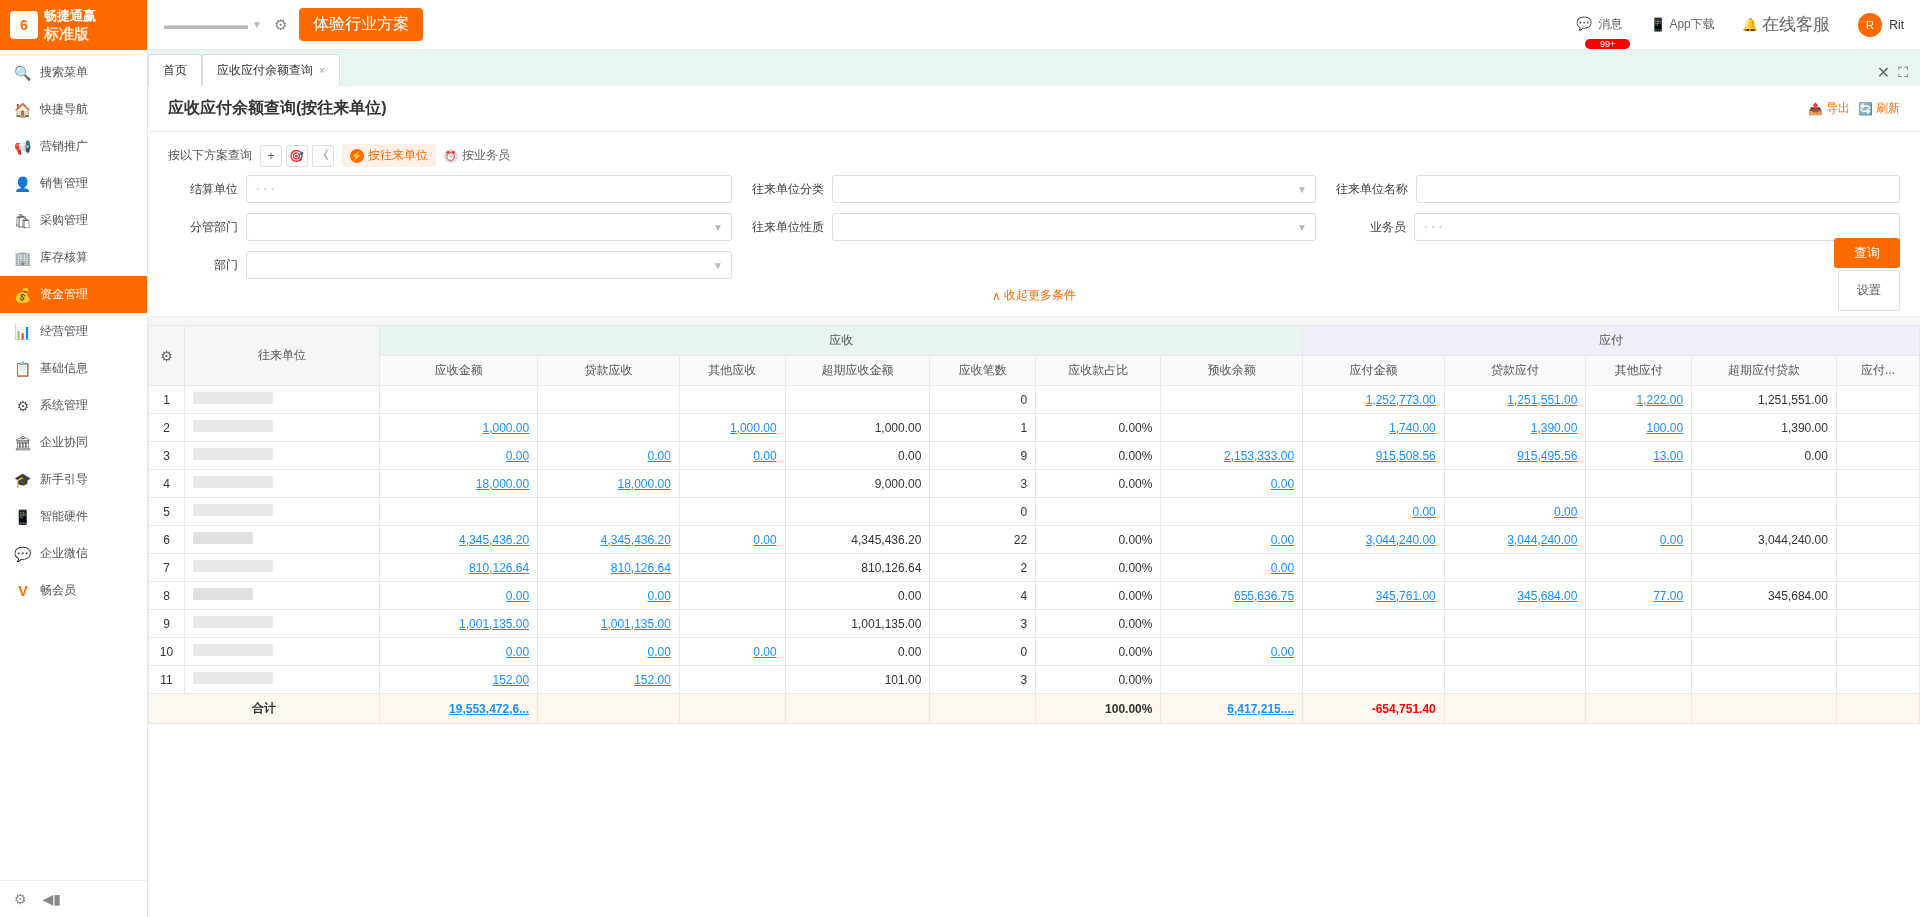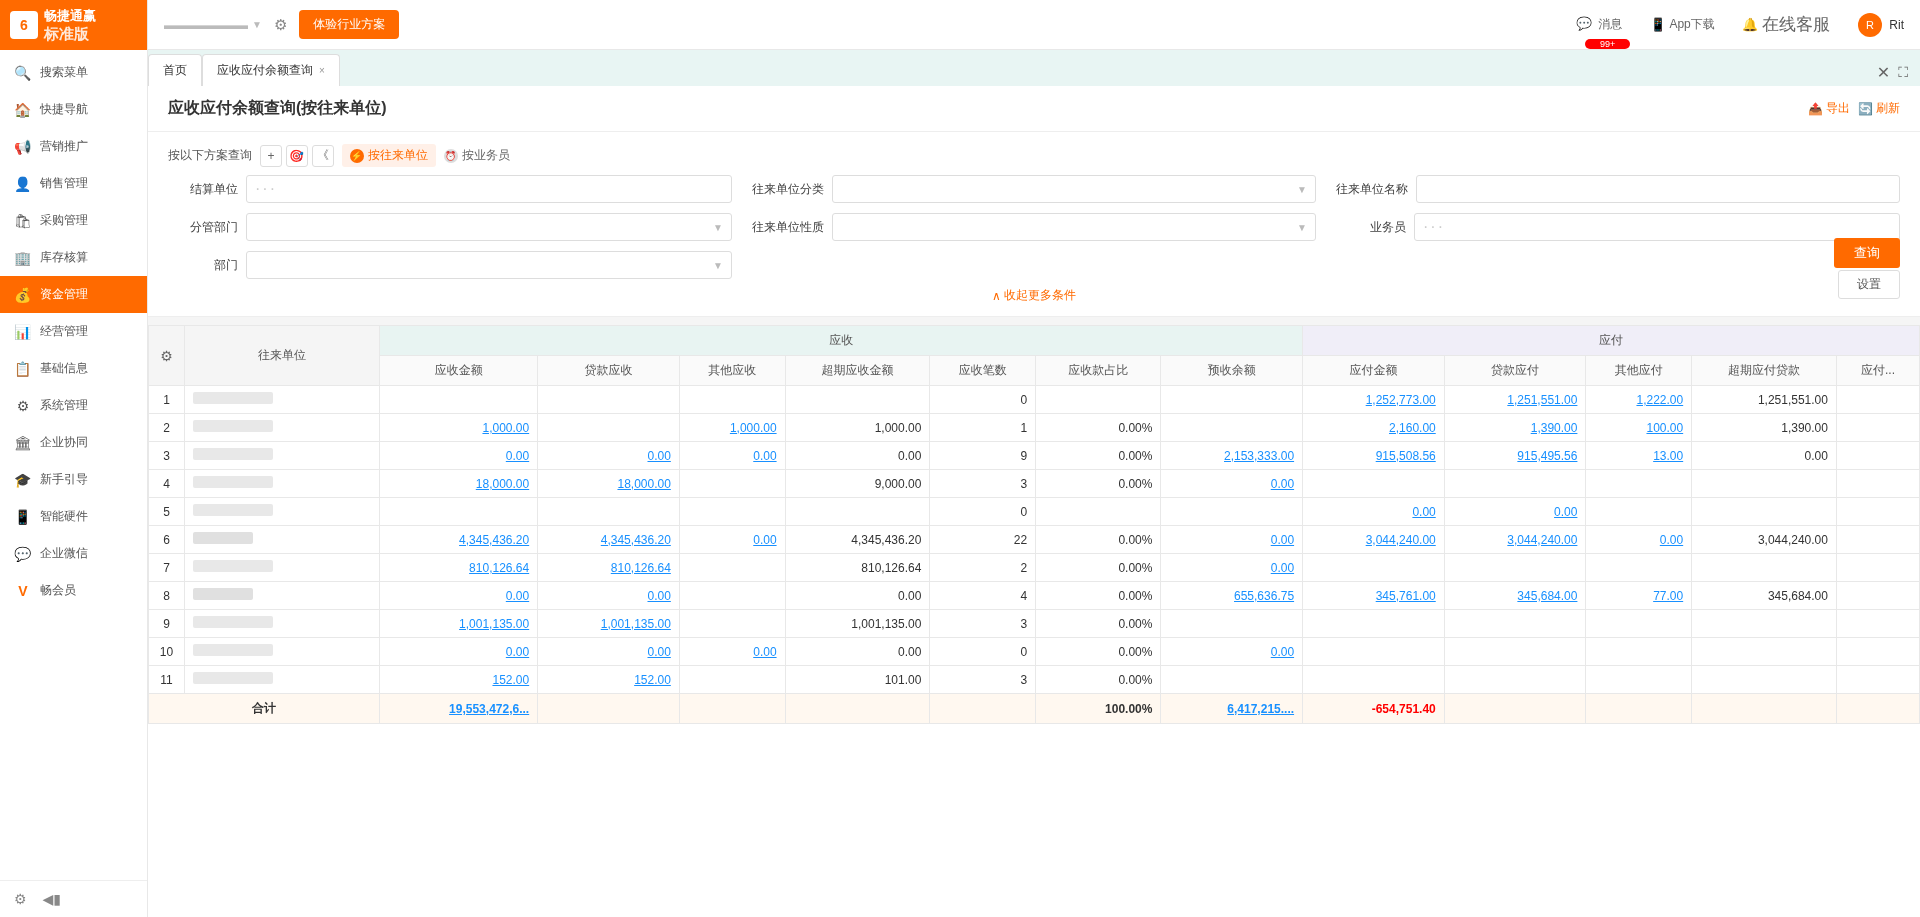--- a/index.html
+++ b/index.html
@@ -36,21 +36,21 @@
     .header {
       position: fixed; left: 148px; top: 0; right: 0; height: 50px;
       background: #fff; border-bottom: 1px solid #e8e8e8; z-index: 99;
       display: flex; align-items: center; padding: 0 16px; gap: 12px;
     }
     .header-breadcrumb { color: #999; font-size: 12px; display: flex; align-items: center; gap: 4px; }
     .header-breadcrumb-chevron { font-size: 10px; color: #bbb; }
     .header-actions { display: flex; align-items: center; gap: 28px; margin-left: auto; }
     .header-solution-btn {
       background: #ff6a00; color: #fff; border: none; border-radius: 4px;
-      padding: 6px 14px; font-size: 12px; cursor: pointer; font-family: inherit;
+      padding: 6px 14px; font-size: 16px; cursor: pointer; font-family: inherit;
     }
     .header-icon-btn { font-size: 13px; color: #666; cursor: pointer; position: relative; }
     .header-badge {
       position: absolute; top: -6px; right: -8px; background: #f00; color: #fff;
       border-radius: 8px; font-size: 9px; padding: 0 15px; min-width: 16px; text-align: center; margin-top: 29px;
     }
     .header-user { font-size: 12px; color: #333; cursor: pointer; }
 
     
     .tab-bar {
@@ -112,21 +112,21 @@
     .filter-collapse-btn { color: #ff6a00; font-size: 12px; cursor: pointer; display: flex; align-items: center; gap: 3px; background: none; border: none; font-family: inherit; }
 
     .query-btn {
       position: absolute; right: 20px; top: 106px;
       background: #ff6a00; color: #fff; border: none; border-radius: 3px;
       padding: 6px 20px; font-size: 13px; cursor: pointer; font-family: inherit;
     }
     .setting-btn {
       position: absolute; right: 20px; top: 138px;
       background: #fff; color: #555; border: 1px solid #ddd; border-radius: 3px;
-      padding: 5px 18px; font-size: 12px; cursor: pointer; font-family: inherit;
+      padding: 11px 18px; font-size: 12px; cursor: pointer; font-family: inherit;
     }
 
     
     .table-container {
       flex: 1; overflow: auto; background: #fff; margin-top: 8px;
     }
     .data-table {
       width: 100%; border-collapse: collapse; font-size: 12px;
     }
     .data-table th, .data-table td {
@@ -409,21 +409,21 @@
           <tr>
             <td class="row-num">2</td>
             <td style="text-align: left; padding: 6px 8px;"><span style="display: inline-block; width: 80px; height: 12px; background: rgb(232, 232, 232); border-radius: 2px;"></span></td>
             <td class="link-cell">1,000.00</td>
             <td class="number-cell"></td>
             <td class="link-cell">1,000.00</td>
             <td class="number-cell">1,000.00</td>
             <td class="number-cell">1</td>
             <td class="number-cell">0.00%</td>
             <td class="number-cell"></td>
-            <td class="link-cell">2,160.00</td>
+            <td class="link-cell">1,740.00</td>
             <td class="link-cell">1,390.00</td>
             <td class="link-cell">100.00</td>
             <td class="number-cell">1,390.00</td>
             <td class="number-cell"></td>
           </tr>
           <tr>
             <td class="row-num">3</td>
             <td style="text-align: left; padding: 6px 8px;"><span style="display: inline-block; width: 80px; height: 12px; background: rgb(232, 232, 232); border-radius: 2px;"></span></td>
             <td class="link-cell">0.00</td>
             <td class="link-cell">0.00</td>

